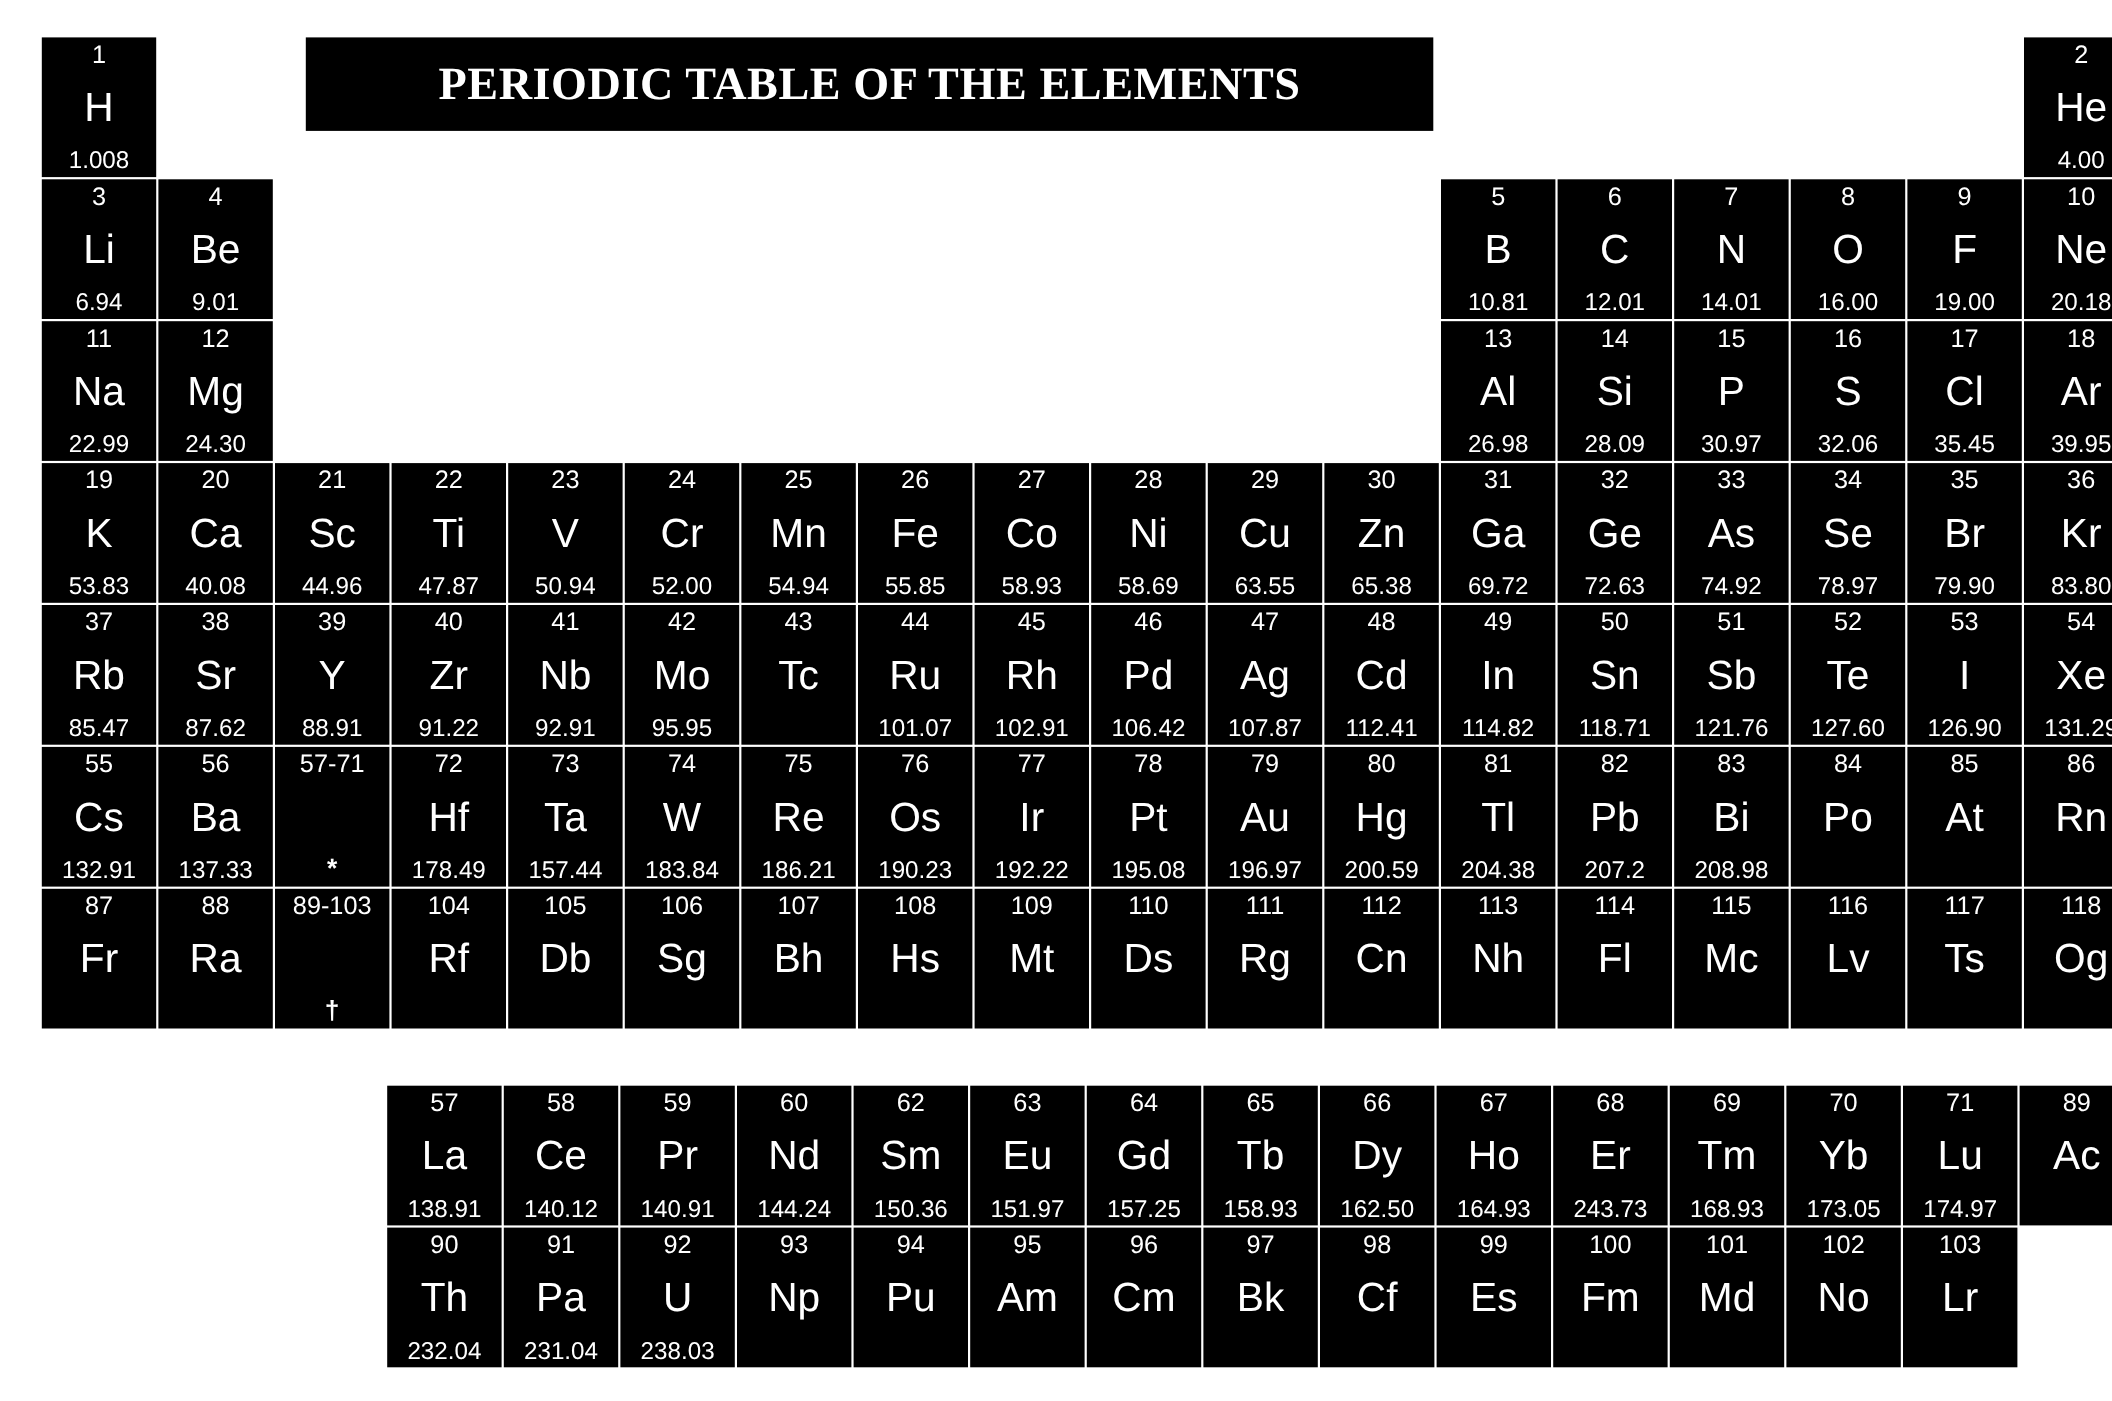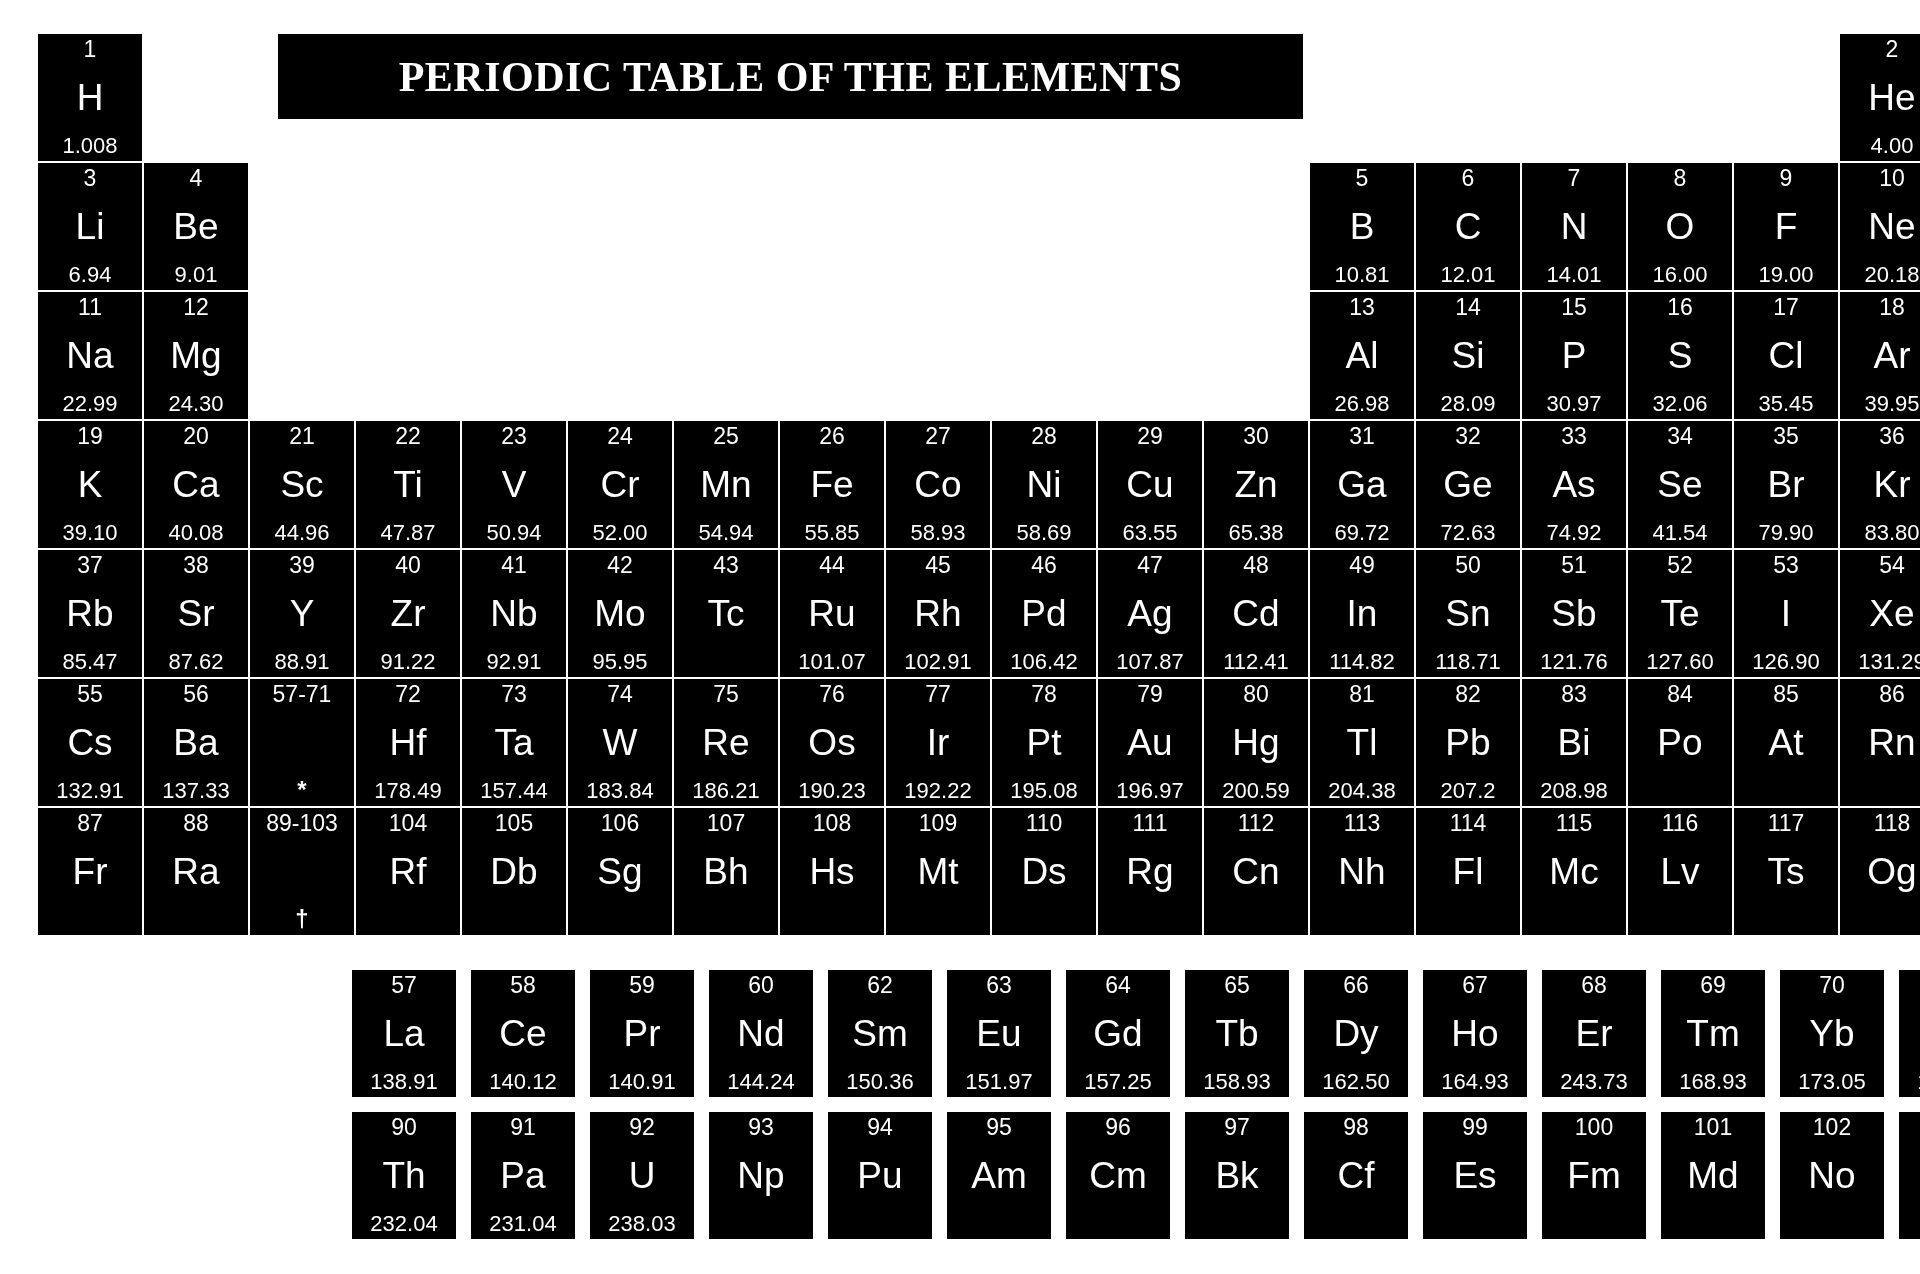--- a/index.html
+++ b/index.html
@@ -94,22 +94,22 @@
     letter-spacing: 0.5px;
     z-index: 5;
     font-family: Liberation Serif, serif;
   }
 
   
   .fblock {
     display: grid;
     grid-template-columns: repeat(15, 104px);
     grid-auto-rows: 127px;
-    gap: 15px;
-    margin-top: 35px;
+    gap: 2px;
+    margin-top: 52px;
     margin-left: 314px;
   }
 </style>
 </head>
 <body>
 
 <div id="table-wrap">
 
   <div class="title-banner">PERIODIC TABLE OF THE ELEMENTS</div>
 
@@ -236,21 +236,21 @@
         <div class="mass">35.45</div>
       </div>
       <div class="cell">
         <div class="num">18</div>
         <div class="sym">Ar</div>
         <div class="mass">39.95</div>
       </div>
       <div class="cell">
         <div class="num">19</div>
         <div class="sym">K</div>
-        <div class="mass">39.10</div>
+        <div class="mass">53.83</div>
       </div>
       <div class="cell">
         <div class="num">20</div>
         <div class="sym">Ca</div>
         <div class="mass">40.08</div>
       </div>
       <div class="cell">
         <div class="num">21</div>
         <div class="sym">Sc</div>
         <div class="mass">44.96</div>
@@ -311,21 +311,21 @@
         <div class="mass">72.63</div>
       </div>
       <div class="cell">
         <div class="num">33</div>
         <div class="sym">As</div>
         <div class="mass">74.92</div>
       </div>
       <div class="cell">
         <div class="num">34</div>
         <div class="sym">Se</div>
-        <div class="mass">41.54</div>
+        <div class="mass">78.97</div>
       </div>
       <div class="cell">
         <div class="num">35</div>
         <div class="sym">Br</div>
         <div class="mass">79.90</div>
       </div>
       <div class="cell">
         <div class="num">36</div>
         <div class="sym">Kr</div>
         <div class="mass">83.80</div>

